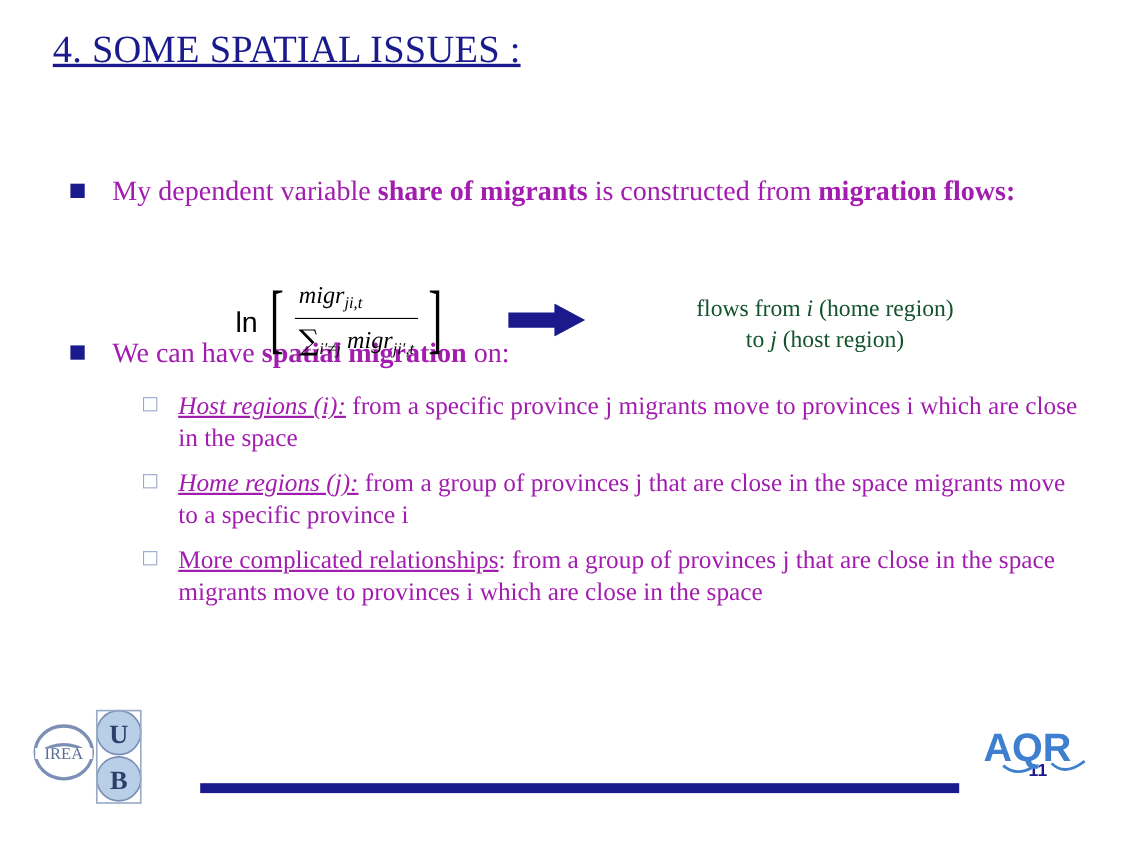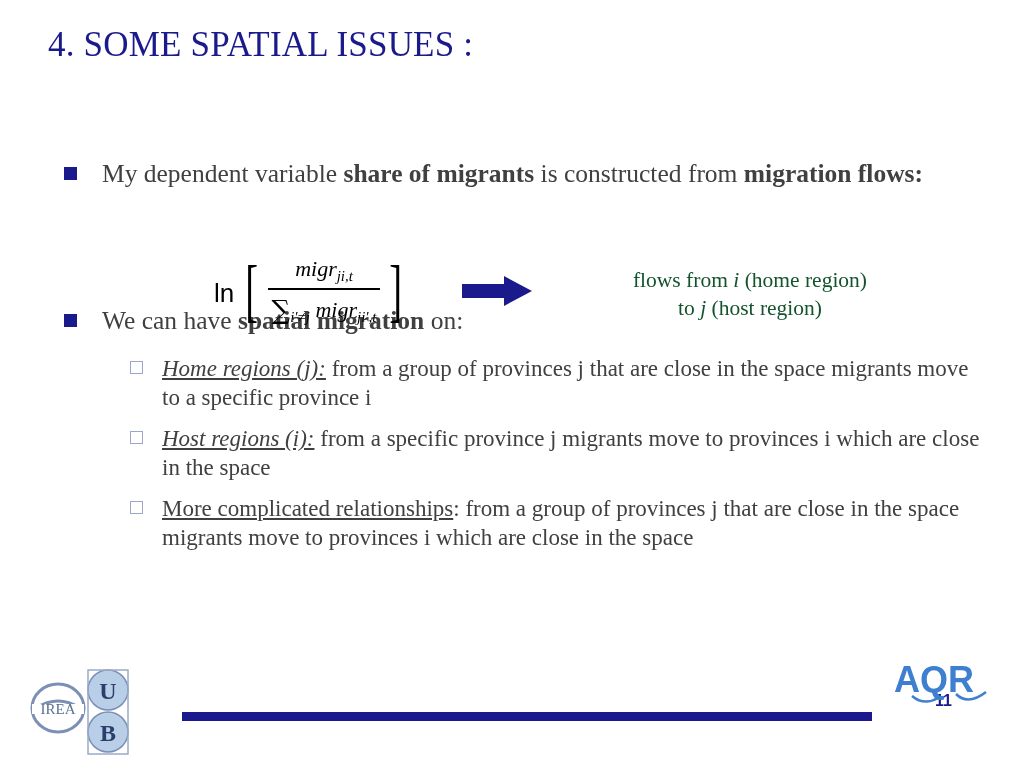--- a/index.html
+++ b/index.html
@@ -24,29 +24,29 @@
     position: absolute;
     left: 48px;
     top: 22px;
     width: 930px;
     color: #1a1a8c;
     font-family: "Liberation Serif", serif;
     font-size: 35px;
     line-height: 46px;
     letter-spacing: 0.2px;
   }
-  .title-line { white-space: nowrap; }
+  .title-line { white-space: nowrap; text-decoration: underline; }
 
   
   .body-block {
     position: absolute;
     left: 56px;
     top: 158px;
     width: 930px;
-    color: #404040;
+    color: #a21caf;
   }
 
   .bullet-l1 {
     position: relative;
     padding-left: 46px;
     font-size: 25.5px;
     line-height: 31px;
     margin-bottom: 4px;
   }
   .bullet-l1 .marker {
@@ -109,21 +109,20 @@
     font-size: 70px;
     line-height: 0.95;
     font-family: "Liberation Serif", serif;
     font-weight: 300;
     transform: scaleX(0.55);
     color: #000;
   }
   .frac {
     display: inline-flex;
     flex-direction: column;
-    align-items: center;
     justify-content: center;
     padding: 0 4px;
   }
   .frac .num {
     font-style: italic;
     font-size: 22px;
     padding: 0 4px 3px 4px;
     white-space: nowrap;
   }
   .frac .bar {
@@ -185,21 +184,21 @@
     font-family: "Liberation Sans", sans-serif;
     font-size: 16px;
     font-weight: bold;
     color: #1a1a8c;
   }
 
   
   .logo-ub {
     position: absolute;
     left: 30px;
-    top: 668px;
+    top: 644px;
     width: 130px;
     height: 92px;
   }
   .logo-aqr {
     position: absolute;
     right: 20px;
     top: 660px;
     width: 110px;
     height: 46px;
   }
@@ -224,26 +223,26 @@
 
     <div class="bullet-l1">
       <span class="marker"></span>
       <span><span>We can have </span><b>spatial migration</b><span> on:</span></span>
     </div>
 
     <div style="height:14px"></div>
 
     <div class="bullet-l2">
       <span class="marker-hollow"></span>
-      <span class="u i">Home regions (j):</span><span> from a group of provinces j that are close in the space migrants move to a specific province i</span>
+      <span class="u i">Host regions (i):</span><span> from a specific province j migrants move to provinces i which are close in the space</span>
     </div>
 
     <div class="bullet-l2">
       <span class="marker-hollow"></span>
-      <span class="u i">Host regions (i):</span><span> from a specific province j migrants move to provinces i which are close in the space</span>
+      <span class="u i">Home regions (j):</span><span> from a group of provinces j that are close in the space migrants move to a specific province i</span>
     </div>
 
     <div class="bullet-l2">
       <span class="marker-hollow"></span>
       <span class="u">More complicated relationships</span><span>: from a group of provinces j that are close in the space migrants move to provinces i which are close in the space</span>
     </div>
 
   </div>
 
   <div class="formula-row">

